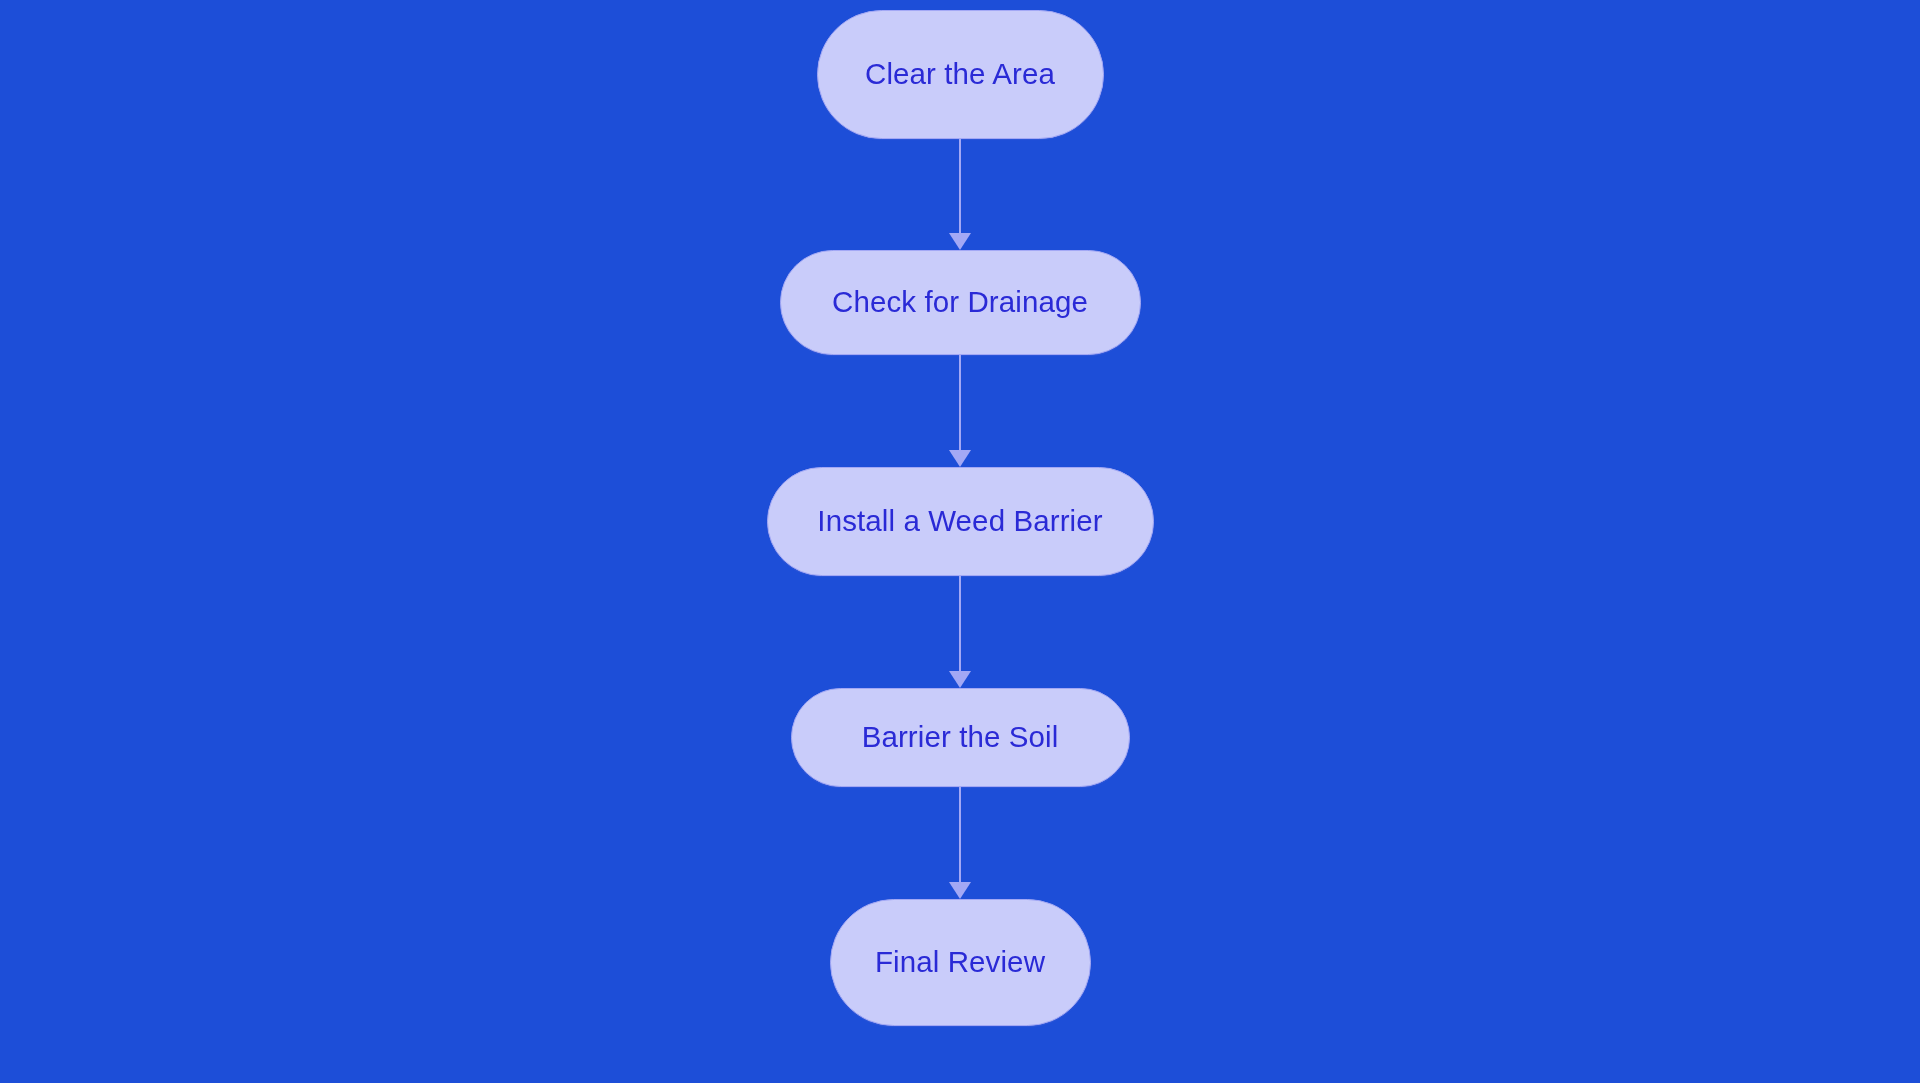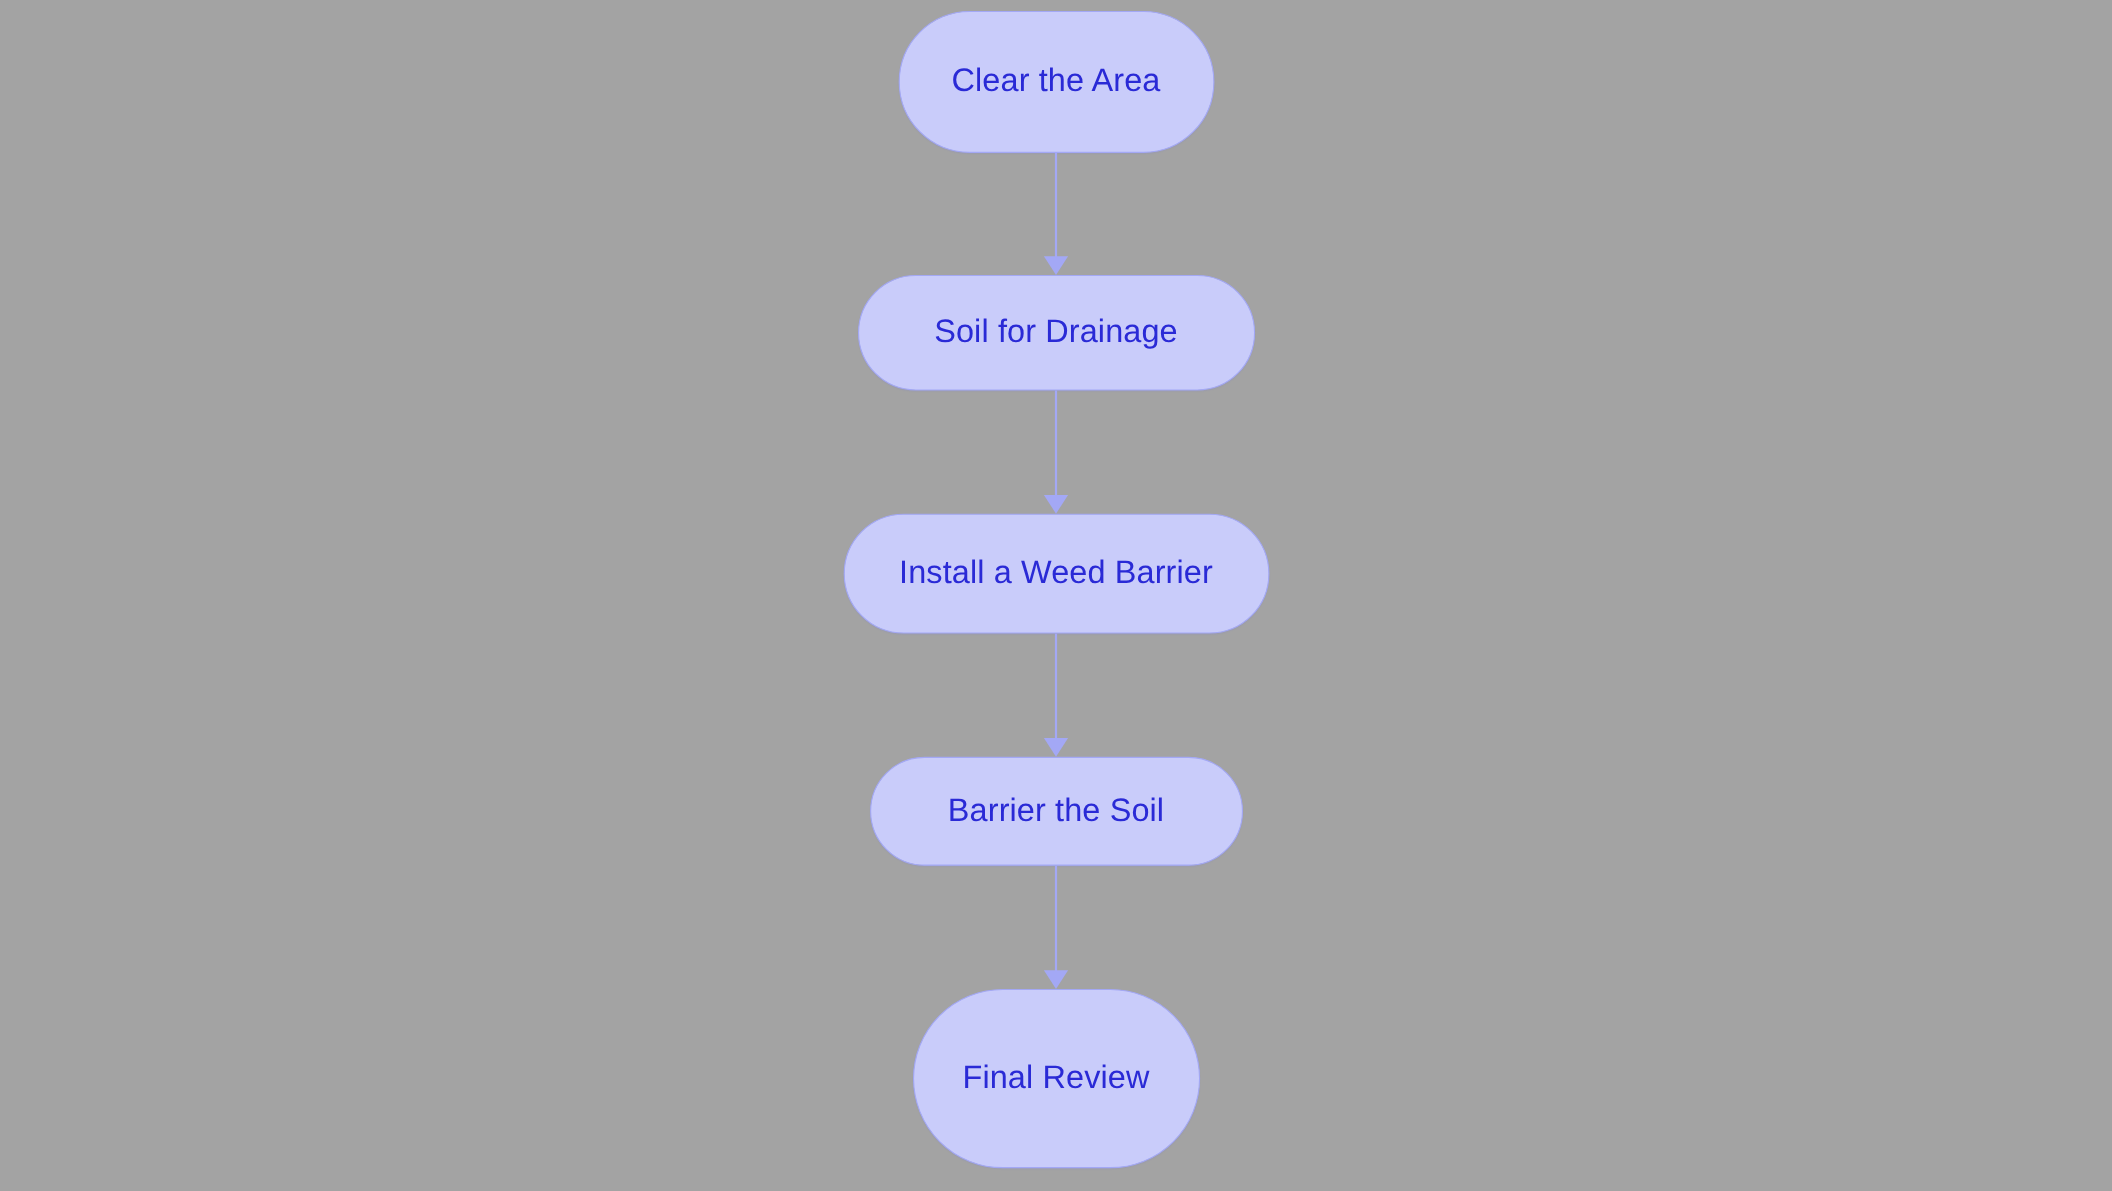--- a/index.html
+++ b/index.html
@@ -12,21 +12,21 @@
     width: 1920px;
     height: 1083px;
     overflow: hidden;
     font-family: "Liberation Sans", sans-serif;
   }
 
   #flowchart-canvas {
     position: relative;
     width: 1920px;
     height: 1083px;
-    background: #a3a3a3;
+    background: #1d4ed8;
   }
 
   .flow-column {
     position: absolute;
     left: 0;
     top: 0;
     width: 1920px;
     height: 1083px;
     display: flex;
     flex-direction: column;
@@ -80,39 +80,39 @@
 
   
   #node-1 { width: 287px; height: 129px; margin-top: 10px; }
   #conn-1 { height: 111px; }
   #node-2 { width: 361px; height: 105px; }
   #conn-2 { height: 112px; }
   #node-3 { width: 387px; height: 109px; }
   #conn-3 { height: 112px; }
   #node-4 { width: 339px; height: 99px; }
   #conn-4 { height: 112px; }
-  #node-5 { width: 261px; height: 163px; }
+  #node-5 { width: 261px; height: 127px; }
 </style>
 </head>
 <body>
 
 <div id="flowchart-canvas">
   <div class="flow-column">
 
     <div class="node" id="node-1">
       <span class="node-label">Clear the Area</span>
     </div>
 
     <div class="connector" id="conn-1">
       <div class="line"></div>
       <div class="arrowhead"></div>
     </div>
 
     <div class="node" id="node-2">
-      <span class="node-label">Soil for Drainage</span>
+      <span class="node-label">Check for Drainage</span>
     </div>
 
     <div class="connector" id="conn-2">
       <div class="line"></div>
       <div class="arrowhead"></div>
     </div>
 
     <div class="node" id="node-3">
       <span class="node-label">Install a Weed Barrier</span>
     </div>

